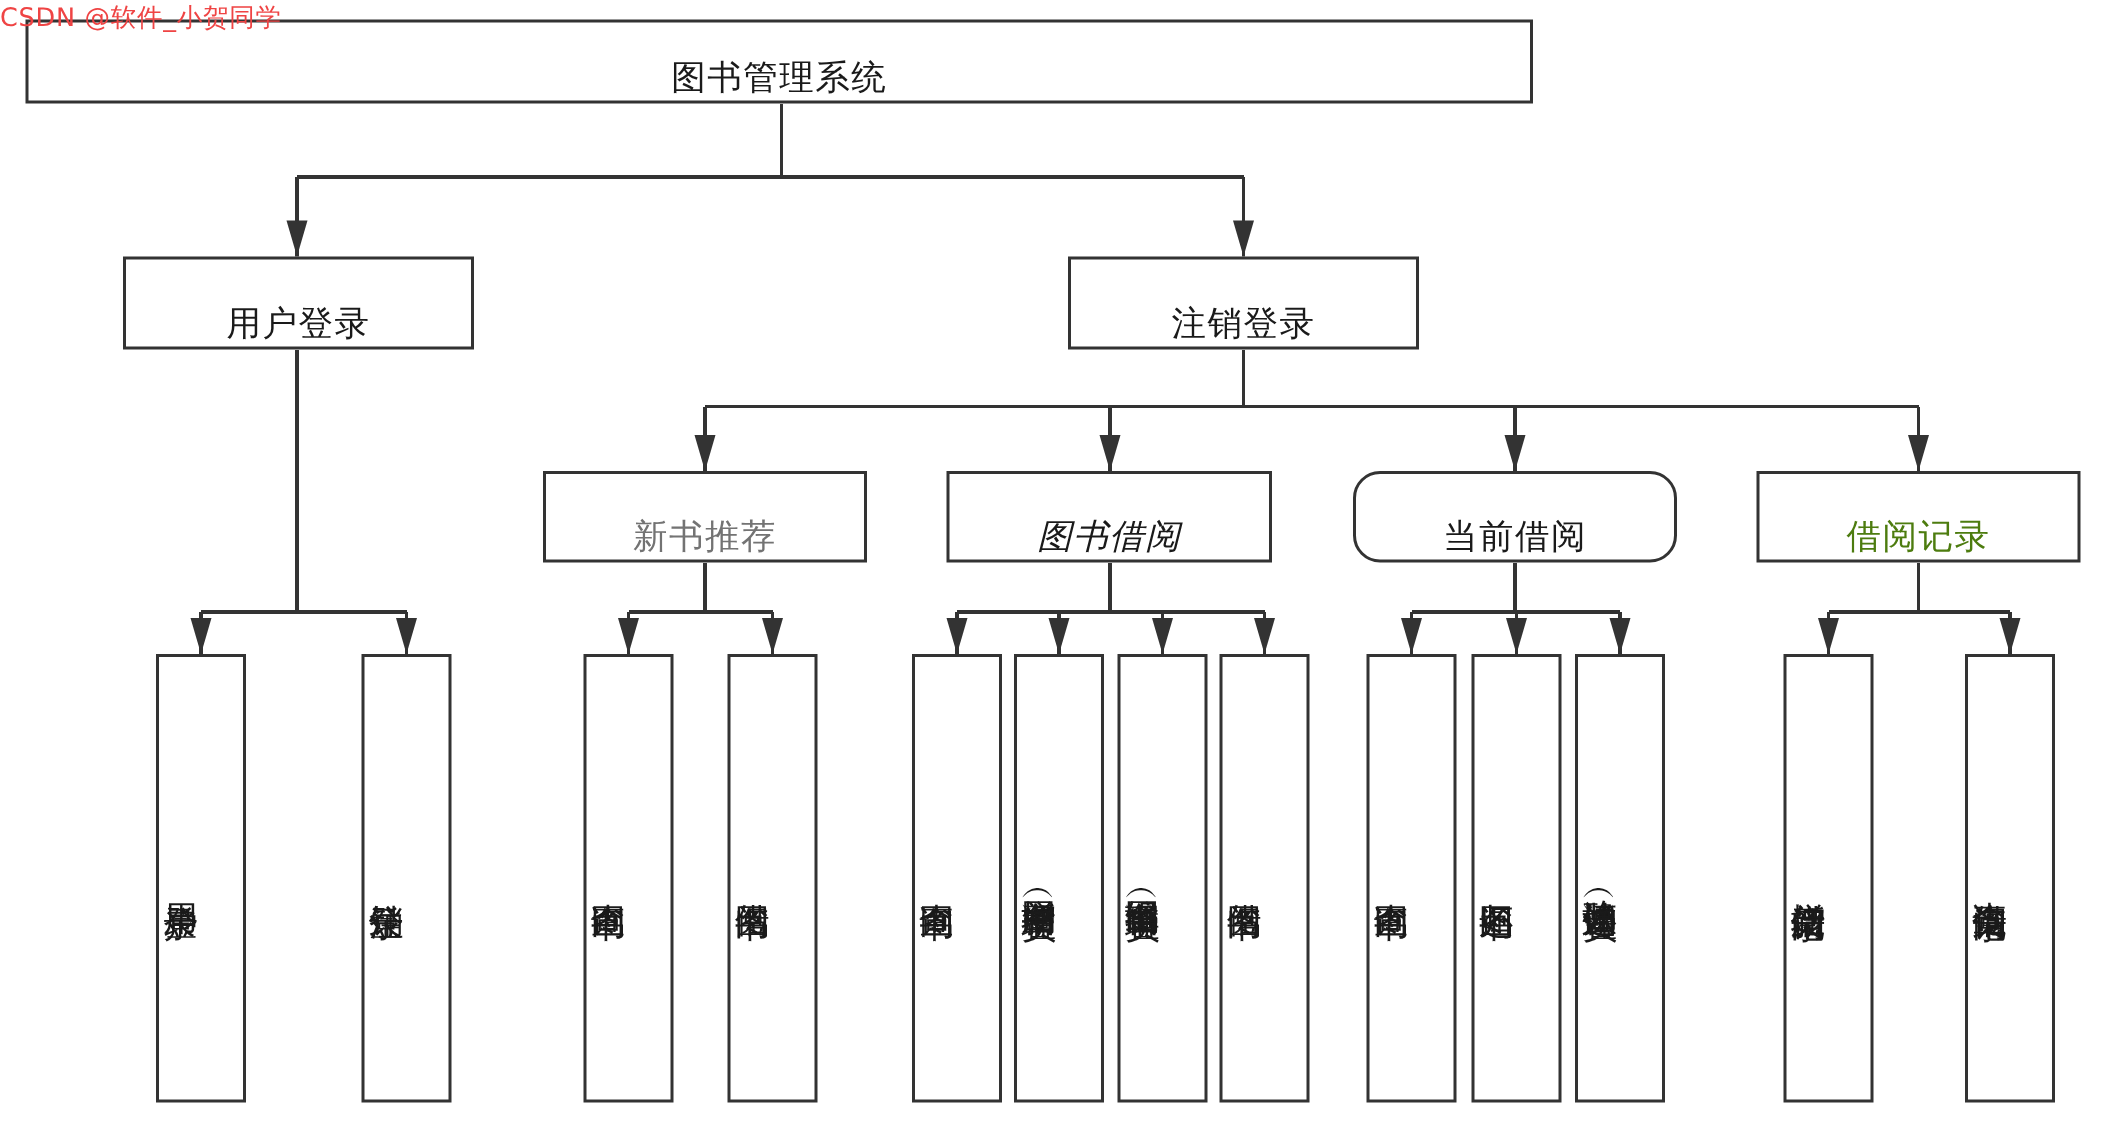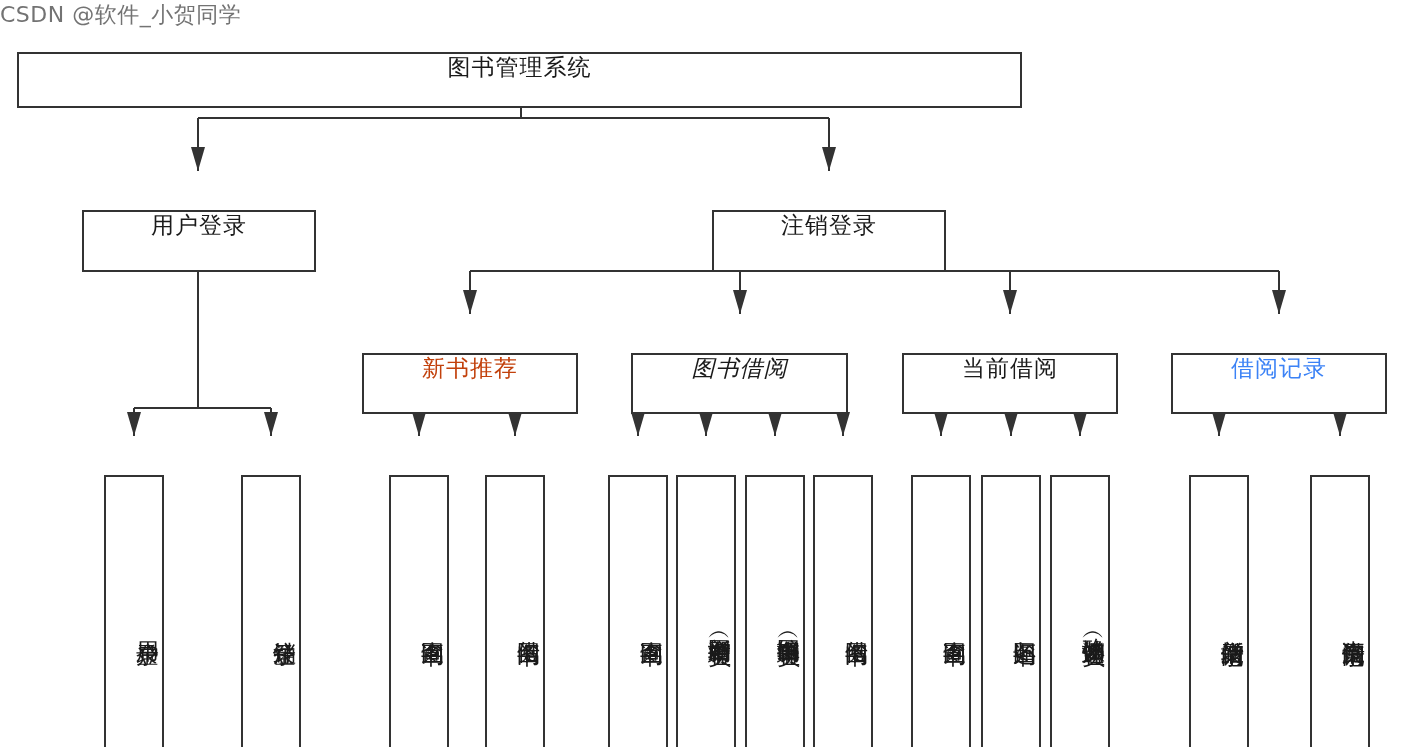--- a/index.html
+++ b/index.html
@@ -25,24 +25,23 @@
     width: 1405px;
     height: 747px;
     pointer-events: none;
   }
   .node {
     position: absolute;
     box-sizing: border-box;
     border: 2px solid #333333;
     background: #ffffff;
     display: flex;
-    align-items: flex-start;
+    align-items: flex-end;
     justify-content: center;
     color: #1a1a1a;
-    margin-top: 39px;
   }
   .node.horizontal {
     font-size: 23px;
     letter-spacing: 1px;
     line-height: 1.2;
     text-align: center;
     white-space: nowrap;
   }
   .node.vertical {
     writing-mode: vertical-rl;
@@ -54,22 +53,22 @@
     padding: 4px 0;
   }
   .node.vertical .vtext {
     writing-mode: vertical-rl;
     text-orientation: upright;
     display: block;
     max-height: 100%;
   }
   .watermark {
     position: absolute;
-    color: #737373;
-    font-size: 22px;
+    color: #ef4444;
+    font-size: 17px;
     letter-spacing: 0.5px;
     white-space: nowrap;
     font-family: "DejaVu Sans", "Liberation Sans", sans-serif;
   }
 </style>
 </head>
 <body>
 
 <div id="canvas">
   <svg id="wires" viewBox="0 0 1405 747" xmlns="http://www.w3.org/2000/svg">
@@ -143,30 +142,30 @@
   <div id="nodes">
       <div class="node horizontal" style="left: 17px; top: 13px; width: 1005px; height: 56px; border-color: rgb(51, 51, 51); background: rgb(255, 255, 255); color: rgb(26, 26, 26);">
         <span>图书管理系统</span>
       </div>
       <div class="node horizontal" style="left: 82px; top: 171px; width: 234px; height: 62px; border-color: rgb(51, 51, 51); background: rgb(255, 255, 255); color: rgb(26, 26, 26);">
         <span>用户登录</span>
       </div>
       <div class="node horizontal" style="left: 712px; top: 171px; width: 234px; height: 62px; border-color: rgb(51, 51, 51); background: rgb(255, 255, 255); color: rgb(26, 26, 26);">
         <span>注销登录</span>
       </div>
-      <div class="node horizontal" style="left: 362px; top: 314px; width: 216px; height: 61px; border-color: rgb(51, 51, 51); background: rgb(255, 255, 255); color: #c2410c;">
+      <div class="node horizontal" style="left: 362px; top: 314px; width: 216px; height: 61px; border-color: rgb(51, 51, 51); background: rgb(255, 255, 255); color: #737373;">
         <span>新书推荐</span>
       </div>
       <div class="node horizontal" style="left: 631px; top: 314px; width: 217px; height: 61px; border-color: rgb(51, 51, 51); background: rgb(255, 255, 255); color: rgb(26, 26, 26); font-style: italic;">
         <span>图书借阅</span>
       </div>
-      <div class="node horizontal" style="left: 902px; top: 314px; width: 216px; height: 61px; border-color: rgb(51, 51, 51); background: rgb(255, 255, 255); color: rgb(26, 26, 26);">
+      <div class="node horizontal" style="left: 902px; top: 314px; width: 216px; height: 61px; border-color: rgb(51, 51, 51); background: rgb(255, 255, 255); color: rgb(26, 26, 26); border-radius: 18px;">
         <span>当前借阅</span>
       </div>
-      <div class="node horizontal" style="left: 1171px; top: 314px; width: 216px; height: 61px; border-color: rgb(51, 51, 51); background: rgb(255, 255, 255); color: #3b82f6;">
+      <div class="node horizontal" style="left: 1171px; top: 314px; width: 216px; height: 61px; border-color: rgb(51, 51, 51); background: rgb(255, 255, 255); color: #4d7c0f;">
         <span>借阅记录</span>
       </div>
       <div class="node vertical" style="left: 104px; top: 436px; width: 60px; height: 299px; border-color: rgb(51, 51, 51); background: rgb(255, 255, 255); color: rgb(26, 26, 26);">
         <span class="vtext">用户登录</span>
       </div>
       <div class="node vertical" style="left: 241px; top: 436px; width: 60px; height: 299px; border-color: rgb(51, 51, 51); background: rgb(255, 255, 255); color: rgb(26, 26, 26);">
         <span class="vtext">注销登录</span>
       </div>
       <div class="node vertical" style="left: 389px; top: 436px; width: 60px; height: 299px; border-color: rgb(51, 51, 51); background: rgb(255, 255, 255); color: rgb(26, 26, 26);">
         <span class="vtext">查询图书</span>

